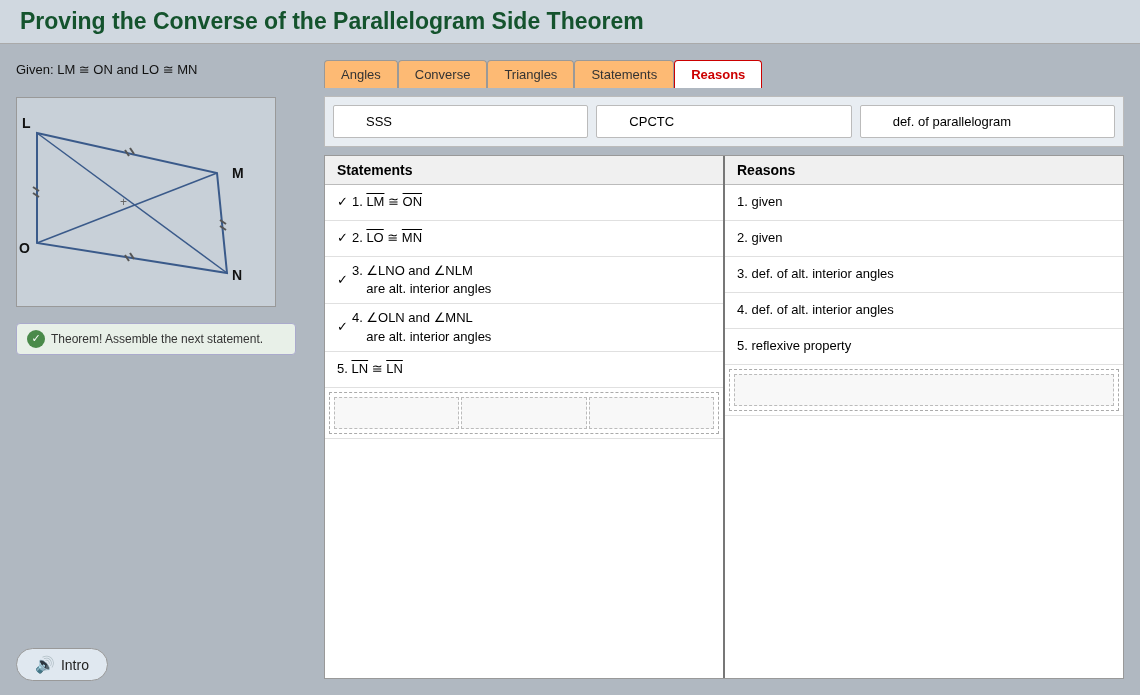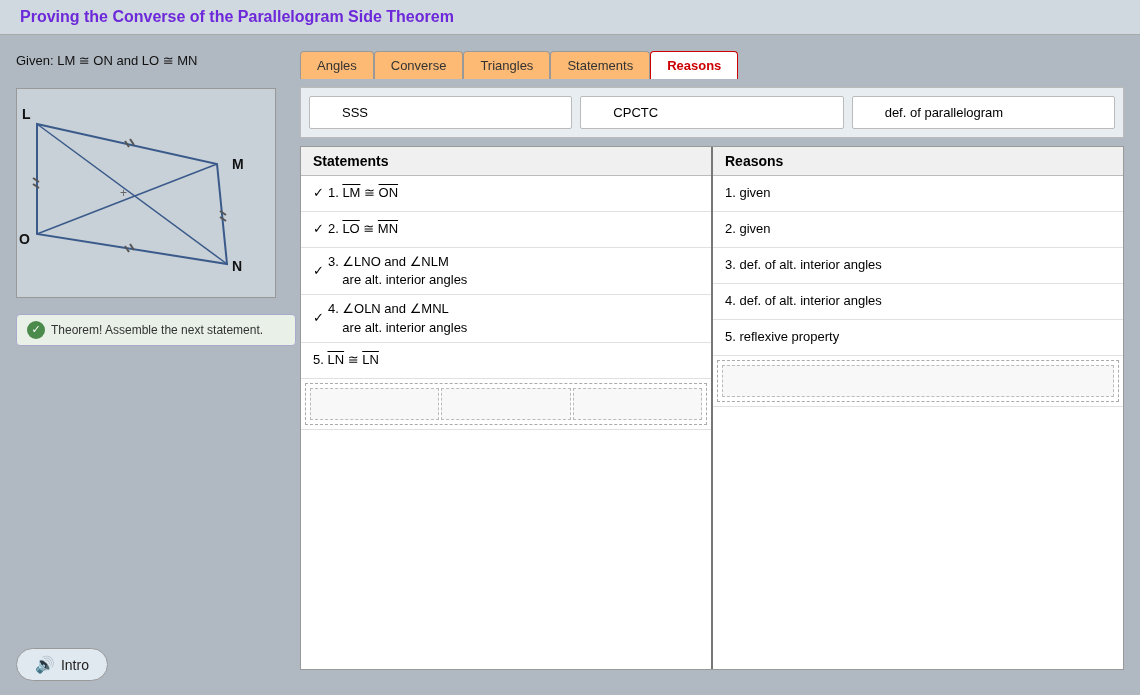--- a/index.html
+++ b/index.html
@@ -8,30 +8,30 @@
       font-family: Arial, sans-serif;
       font-size: 14px;
       width: 1140px;
       height: 695px;
       overflow: hidden;
       position: relative;
     }
     .title-bar {
       background: #d0d8e0;
       padding: 8px 20px;
-      font-size: 16px;
+      font-size: 23px;
       font-weight: bold;
-      color: #6d28d9;
+      color: #14532d;
       border-bottom: 1px solid #aaa;
     }
     .main-content {
       display: flex;
       flex-direction: row;
       padding: 16px;
-      gap: 4px;
+      gap: 28px;
       height: calc(695px - 44px);
     }
     .left-panel {
       width: 280px;
       flex-shrink: 0;
       display: flex;
       flex-direction: column;
       gap: 10px;
     }
     .given-prove {

